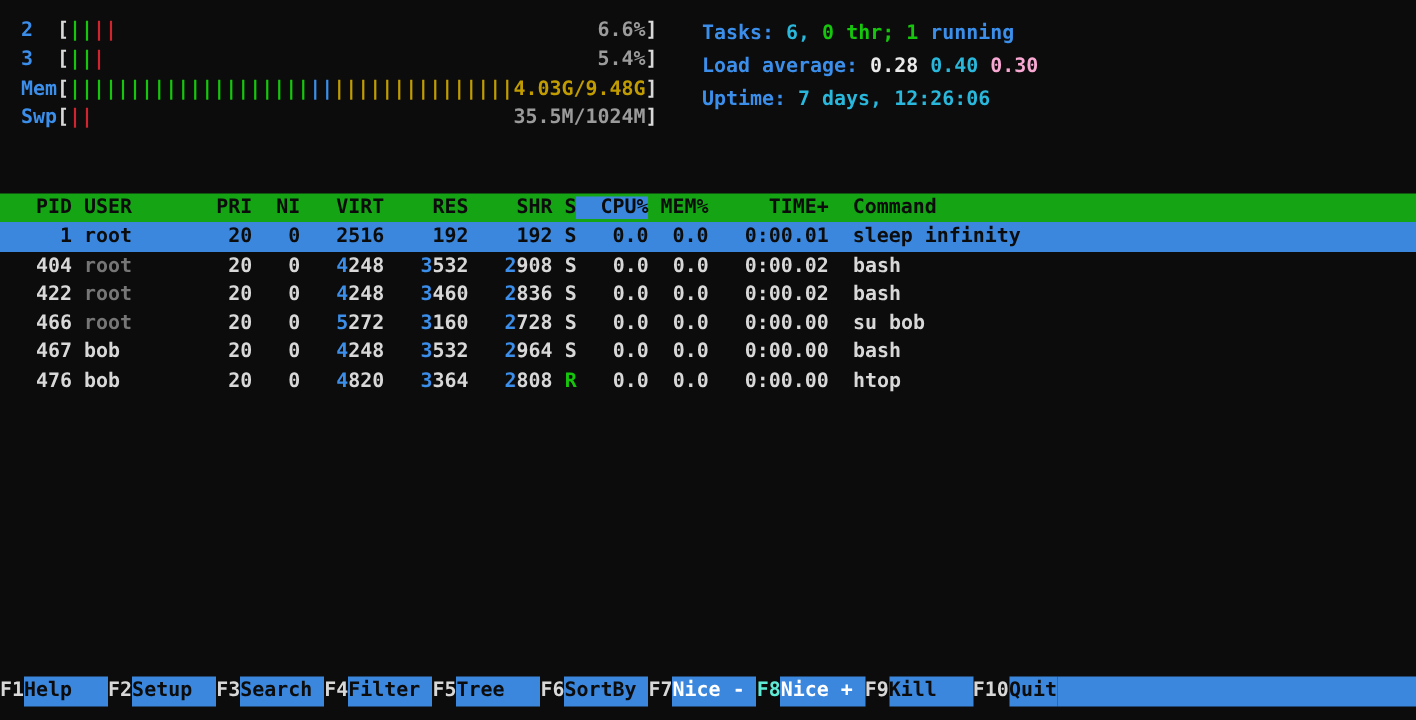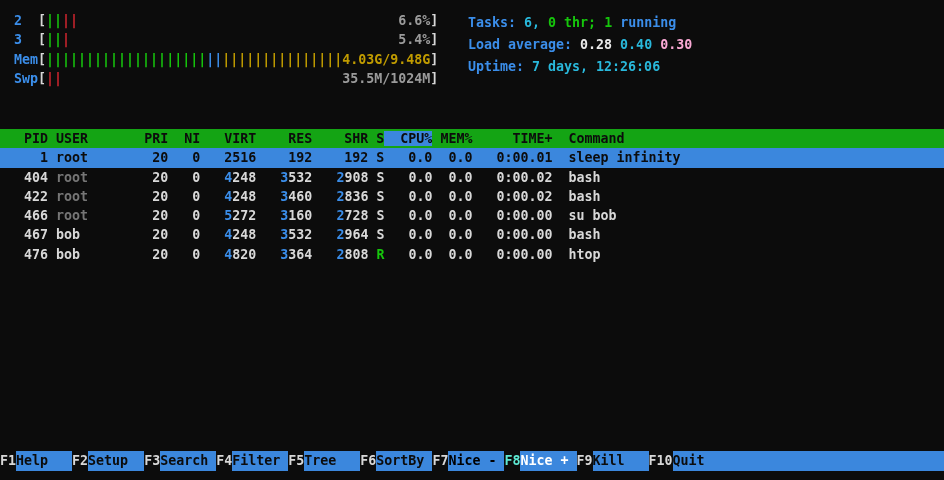--- a/index.html
+++ b/index.html
@@ -50,21 +50,21 @@
       <span style="color: rgb(12, 12, 12); background: rgb(59, 135, 221);">Setup  </span>
       <span style="color: rgb(216, 216, 216);">F3</span>
       <span style="color: rgb(12, 12, 12); background: rgb(59, 135, 221);">Search </span>
       <span style="color: rgb(216, 216, 216);">F4</span>
       <span style="color: rgb(12, 12, 12); background: rgb(59, 135, 221);">Filter </span>
       <span style="color: rgb(216, 216, 216);">F5</span>
       <span style="color: rgb(12, 12, 12); background: rgb(59, 135, 221);">Tree   </span>
       <span style="color: rgb(216, 216, 216);">F6</span>
       <span style="color: rgb(12, 12, 12); background: rgb(59, 135, 221);">SortBy </span>
       <span style="color: rgb(216, 216, 216);">F7</span>
-      <span style="color: #000000; background: rgb(59, 135, 221);">Nice - </span>
+      <span style="color: #ffffff; background: rgb(59, 135, 221);">Nice - </span>
       <span style="color: #5eead4;">F8</span>
       <span style="color: #ffffff; background: rgb(59, 135, 221);">Nice + </span>
       <span style="color: rgb(216, 216, 216);">F9</span>
       <span style="color: rgb(12, 12, 12); background: rgb(59, 135, 221);">Kill   </span>
       <span style="color: rgb(216, 216, 216);">F10</span>
       <span style="color: rgb(12, 12, 12); background: rgb(59, 135, 221);">Quit</span>
       <span style="color: rgb(12, 12, 12); background: rgb(59, 135, 221); flex: 1 1 0%;"></span>
     </div>
 </div>
 

